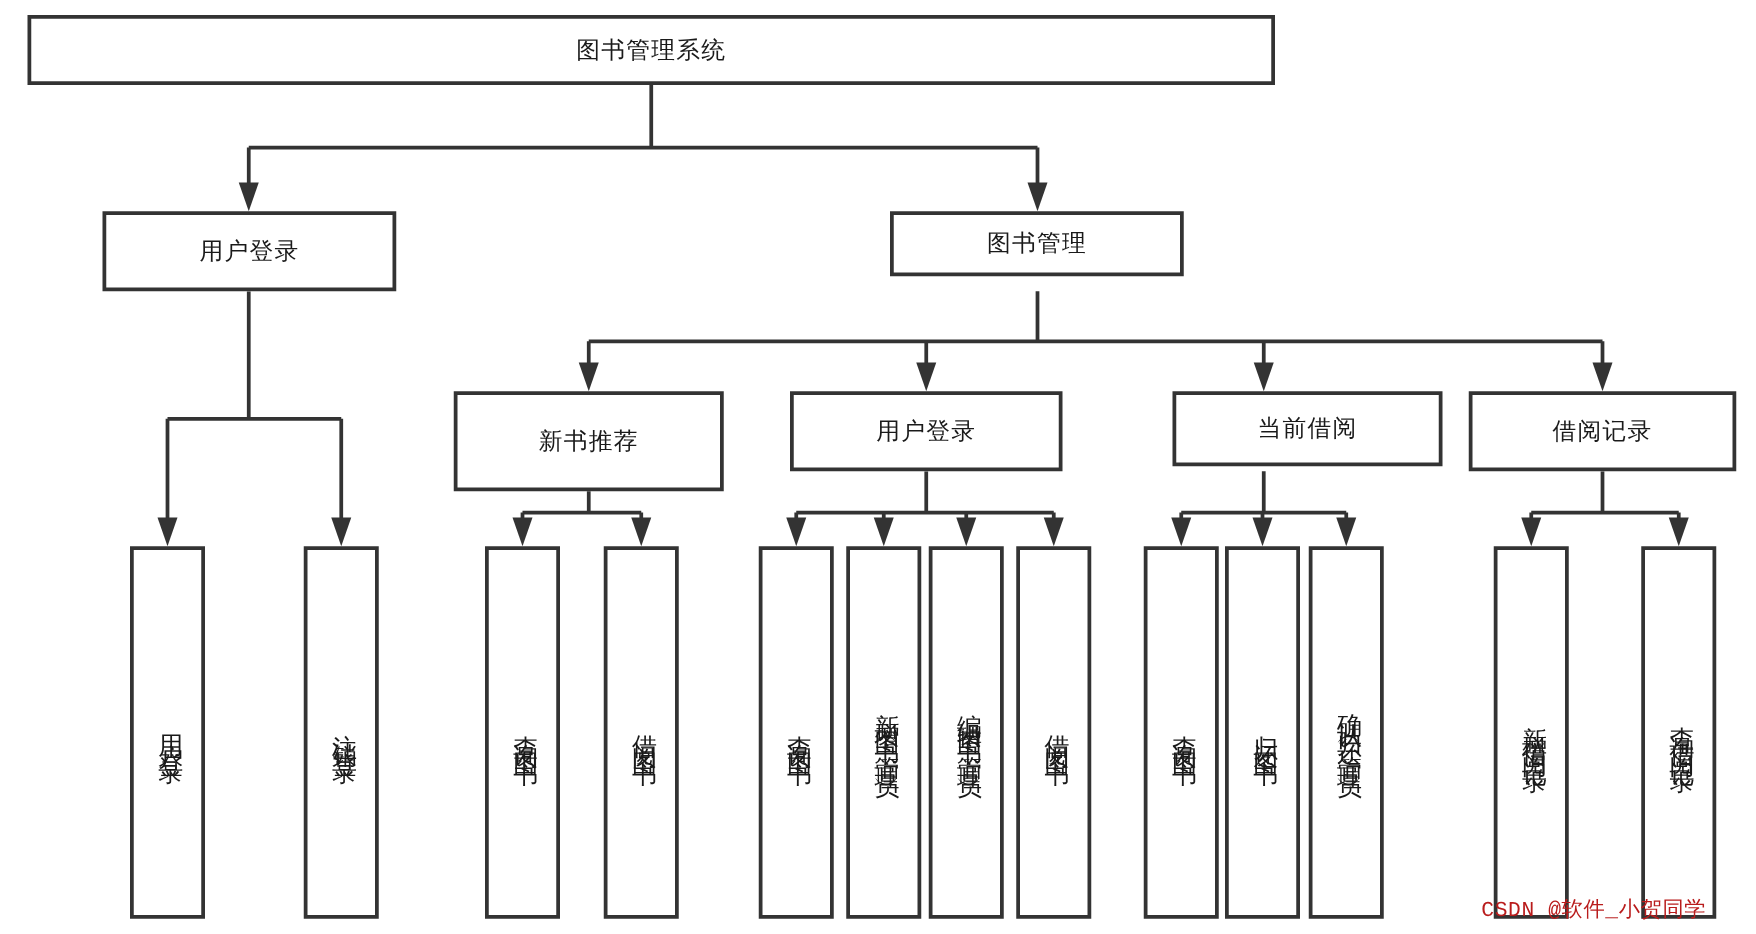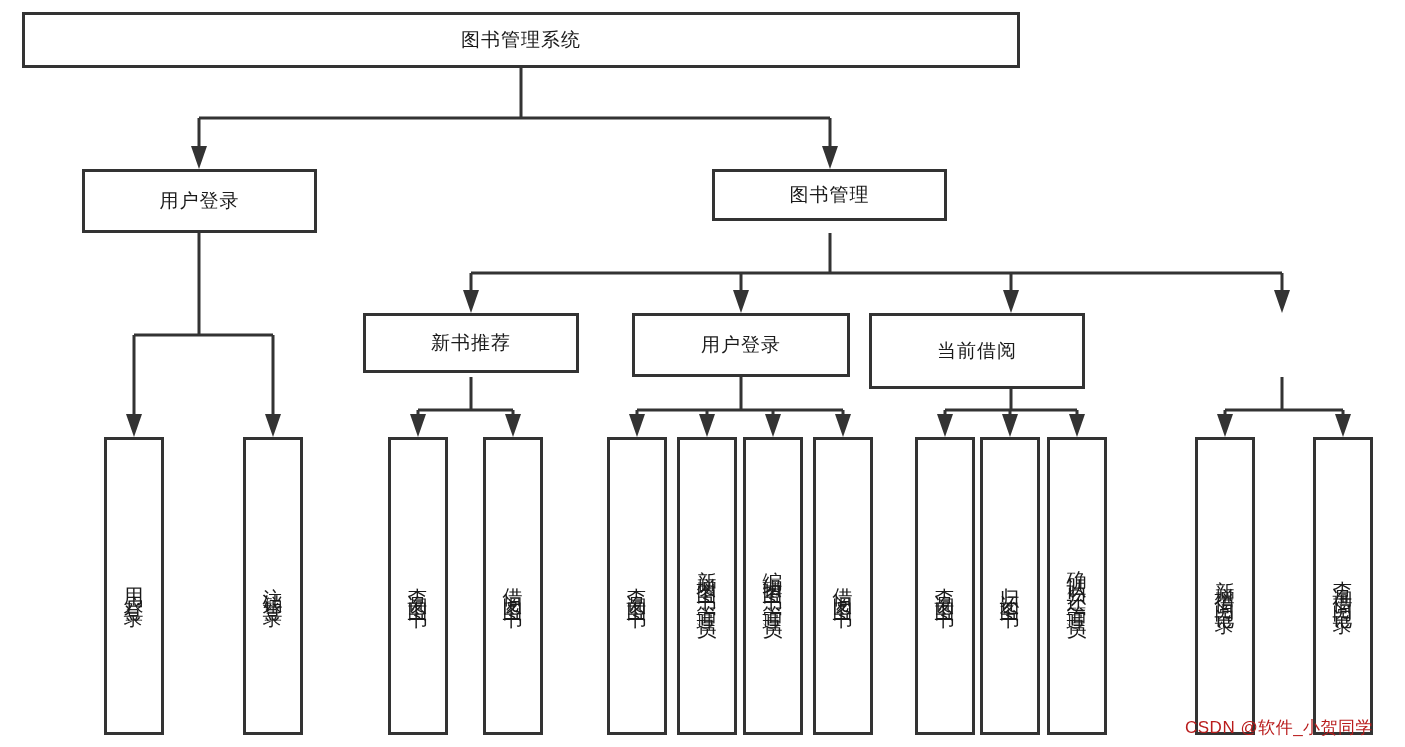--- a/index.html
+++ b/index.html
@@ -1,21 +1,21 @@
 <!DOCTYPE html>
 <html><head>
 <meta charset="utf-8">
 <style>
   html, body { margin: 0; padding: 0; background: #ffffff; }
   #canvas {
     position: relative;
     width: 1405px;
     height: 747px;
     background: #ffffff;
-    font-family: Liberation Sans, sans-serif;
+    font-family: Liberation Mono, monospace;
     overflow: hidden;
   }
   #connectors {
     position: absolute;
     left: 0; top: 0;
     width: 1405px; height: 747px;
   }
   .box {
     position: absolute;
     background: #ffffff;
@@ -85,23 +85,24 @@
       <polygon points="1217,414 1233,414 1225,437"></polygon>
       <polygon points="1335,414 1351,414 1343,437"></polygon>
     </g>
   </svg>
 
   <div class="box hbox" style="left:22px;top:12px;width:998px;height:56px">图书管理系统</div>
 
   <div class="box hbox" style="left:82px;top:169px;width:235px;height:64px">用户登录</div>
   <div class="box hbox" style="left:712px;top:169px;width:235px;height:52px">图书管理</div>
 
-  <div class="box hbox" style="left:363px;top:313px;width:216px;height:60px">新书推荐</div>
+  <div class="box hbox" style="left:363px;top:313px;width:216px;height:80px">新书推荐</div>
   <div class="box hbox" style="left:632px;top:313px;width:218px;height:64px">用户登录</div>
-  <div class="box hbox" style="left:869px;top:313px;width:216px;height:76px">当前借阅</div>
+  <div class="box hbox" style="left:938px;top:313px;width:216px;height:60px">当前借阅</div>
+  <div class="box hbox" style="left:1175px;top:313px;width:214px;height:64px">借阅记录</div>
 
   <div class="box vbox" style="left:104px;top:437px;width:60px;height:298px">用户登录</div>
   <div class="box vbox" style="left:243px;top:437px;width:60px;height:298px">注销登录</div>
 
   <div class="box vbox" style="left:388px;top:437px;width:60px;height:298px">查询图书</div>
   <div class="box vbox" style="left:483px;top:437px;width:60px;height:298px">借阅图书</div>
 
   <div class="box vbox" style="left:607px;top:437px;width:60px;height:298px">查询图书</div>
   <div class="box vbox" style="left:677px;top:437px;width:60px;height:298px">新增图书（管理员）</div>
   <div class="box vbox" style="left:743px;top:437px;width:60px;height:298px">编辑图书（管理员）</div>

